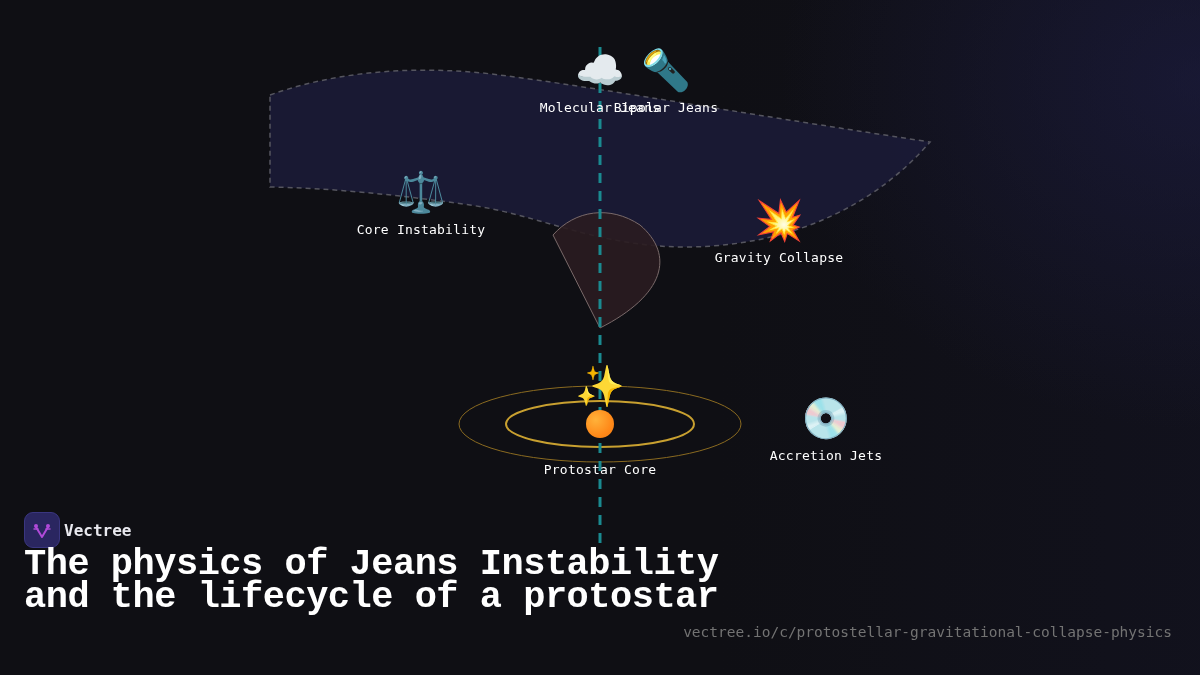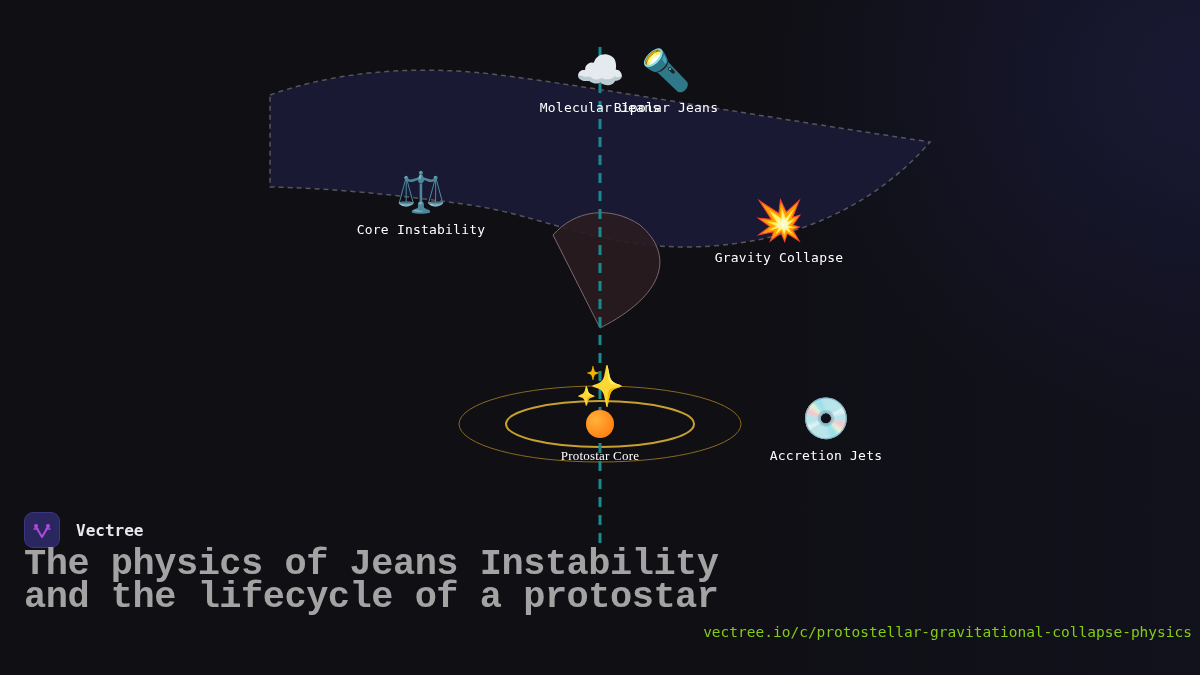--- a/index.html
+++ b/index.html
@@ -24,36 +24,36 @@
     }
     .node .label {
       display: block; font-size: 13px; color: #ffffff; margin-top: 6px;
       font-family: "DejaVu Sans Mono", "Liberation Mono", monospace;
       letter-spacing: 0.2px;
     }
     .core-ball {
       position: absolute; left: 586px; top: 410px; width: 28px; height: 28px; border-radius: 50%;
       background: radial-gradient(circle at 35% 35%, #ffb23a, #ff8a1a 60%, #f57a0f);
     }
-    .brand { position: absolute; left: 24px; top: 512px; display: flex; align-items: center; gap: 16px; }
+    .brand { position: absolute; left: 24px; top: 512px; display: flex; align-items: center; gap: 4px; }
     .brand-logo {
       width: 34px; height: 34px; border-radius: 9px;
       background: #2a2660; border: 1px solid #3a3680;
       display: flex; align-items: center; justify-content: center;
     }
     .brand-name { font-size: 16px; font-weight: bold; color: #e8e8ee; font-family: "DejaVu Sans Mono", monospace; }
     .title {
       position: absolute; left: 24px; top: 548px; width: 700px;
-      font-size: 37px; line-height: 32.5px; font-weight: bold; color: #a3a3a3;
+      font-size: 37px; line-height: 32.5px; font-weight: bold; color: #ffffff;
       font-family: "Liberation Mono", "DejaVu Sans Mono", monospace;
       letter-spacing: -0.5px;
     }
     .url {
-      position: absolute; right: 8px; top: 624px;
-      font-size: 14.5px; color: #84cc16;
+      position: absolute; right: 28px; top: 624px;
+      font-size: 14.5px; color: #737373;
       font-family: "DejaVu Sans Mono", monospace;
     }
   </style>
 </head>
 <body>
 
 <div class="bg-glow"></div>
 
 <svg class="diagram" viewBox="0 0 1200 675">
 
@@ -85,21 +85,21 @@
   <span class="label">Core Instability</span>
 </div>
 
 <div class="node" style="left:779px; top:196px;">
   <span class="emoji">💥</span>
   <span class="label">Gravity Collapse</span>
 </div>
 
 <div class="node" style="left:600px; top:362px;">
   <span class="emoji">✨</span>
-  <span class="label" style="margin-top:38px;font-family:Liberation Serif, serif;">Protostar Core</span>
+  <span class="label" style="margin-top:52px;">Protostar Core</span>
 </div>
 
 <div class="node" style="left:826px; top:394px;">
   <span class="emoji">💿</span>
   <span class="label">Accretion Jets</span>
 </div>
 
 <div class="brand">
   <div class="brand-logo">
     <svg width="22" height="22" viewBox="0 0 22 22">

